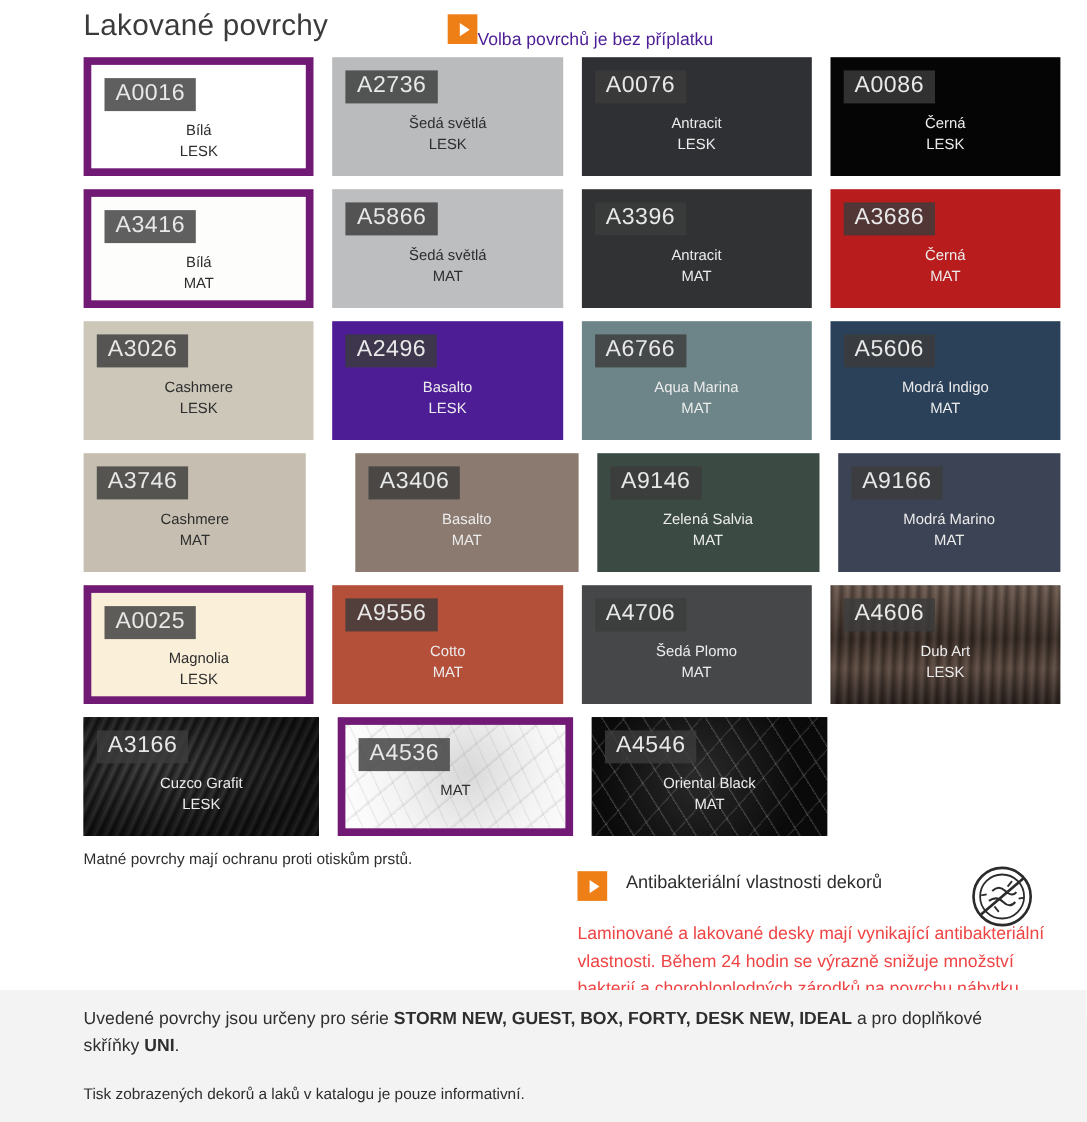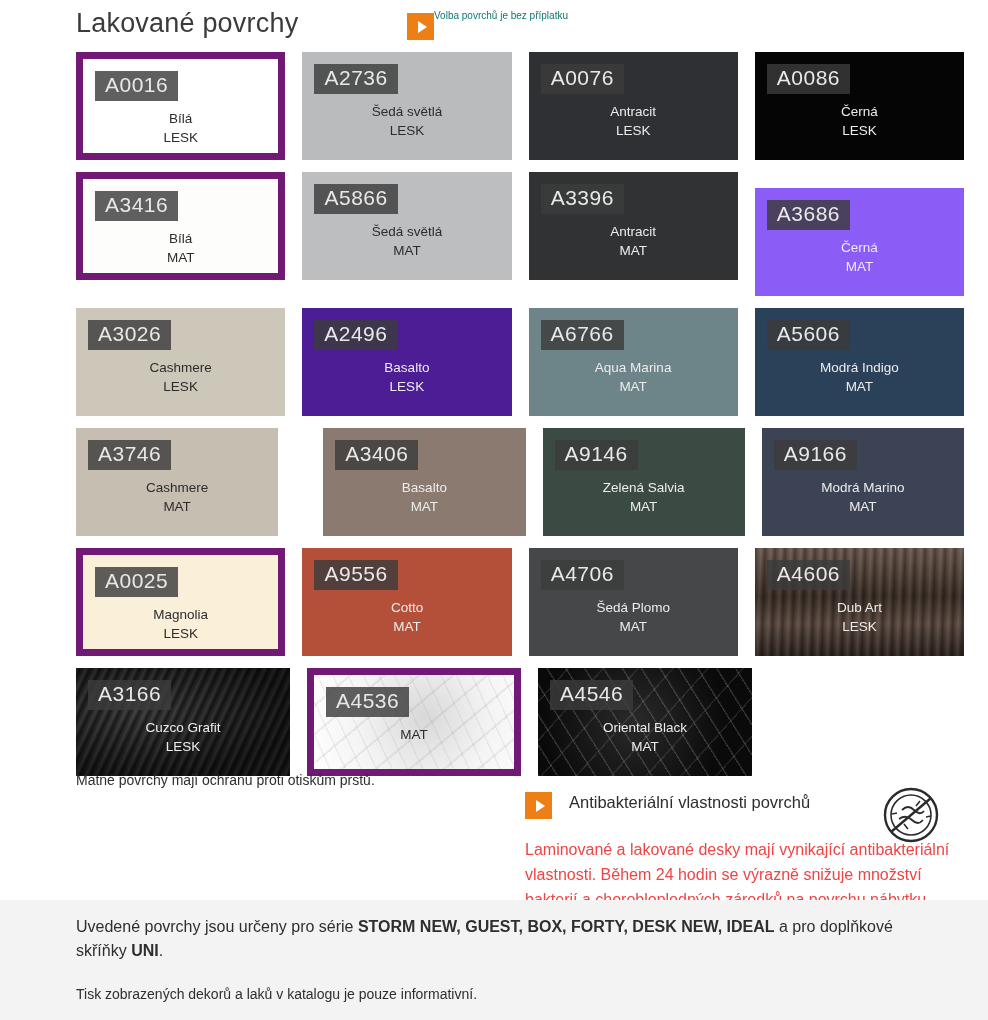--- a/index.html
+++ b/index.html
@@ -46,23 +46,23 @@
     display: block;
     width: 0; height: 0;
     border-left: 9px solid #ffffff;
     border-top: 6.5px solid transparent;
     border-bottom: 6.5px solid transparent;
     margin-left: 3px;
   }
   .header .arrow-badge { left: 407px; top: 13px; }
   .header-note {
     position: absolute;
-    left: 434px; top: 10px;
-    font-size: 10px;
-    color: #0f766e;
+    left: 434px; top: 28px;
+    font-size: 16px;
+    color: #4c1d95;
   }
 
   
   .grid {
     position: absolute;
     left: 76px; top: 52px;
     width: 888px;
   }
   .row {
     display: flex;
@@ -235,21 +235,21 @@
             <div class="finish">MAT</div>
           </div>
         </div>
         <div class="swatch dark" style="background: rgb(48, 50, 52);">
           <div class="code">A3396</div>
           <div class="labels">
             <div class="name">Antracit</div>
             <div class="finish">MAT</div>
           </div>
         </div>
-        <div class="swatch dark" style="background: #8b5cf6; margin-top: 16px;">
+        <div class="swatch dark" style="background: #b91c1c;">
           <div class="code">A3686</div>
           <div class="labels">
             <div class="name">Černá</div>
             <div class="finish">MAT</div>
           </div>
         </div>
       </div>
       <div class="row">
         <div class="swatch light" style="background: rgb(205, 199, 186);">
           <div class="code">A3026</div>
@@ -361,21 +361,21 @@
             <div class="finish">MAT</div>
           </div>
         </div>
       </div>
     </div>
 
   <div class="matte-note">Matné povrchy mají ochranu proti otiskům prstů.</div>
 
   <div class="anti-block">
     <div class="arrow-badge"></div>
-    <div class="anti-title">Antibakteriální vlastnosti povrchů</div>
+    <div class="anti-title">Antibakteriální vlastnosti dekorů</div>
     <div class="anti-body">Laminované a lakované desky mají vynikající antibakteriální vlastnosti. Během 24 hodin se výrazně snižuje množství bakterií a chorobloplodných zárodků na povrchu nábytku.</div>
     <div class="anti-icon">
       <svg viewBox="0 0 58 58" width="58" height="58" aria-hidden="true">
         <circle cx="29" cy="29" r="26" fill="none" stroke="#2b2b2b" stroke-width="2.4"></circle>
         <circle cx="29" cy="29" r="20" fill="none" stroke="#2b2b2b" stroke-width="1.6"></circle>
         <path d="M9 46 L49 12" stroke="#2b2b2b" stroke-width="2.4"></path>
         <path d="M20 24 q6 -6 12 0 q6 6 10 1" fill="none" stroke="#2b2b2b" stroke-width="1.8"></path>
         <path d="M17 33 q7 -5 13 1 q6 6 11 0" fill="none" stroke="#2b2b2b" stroke-width="1.8"></path>
         <path d="M22 38 l4 5 M34 20 l4 -5 M15 27 l-5 1 M44 31 l5 -1" stroke="#2b2b2b" stroke-width="1.6"></path>
       </svg>

